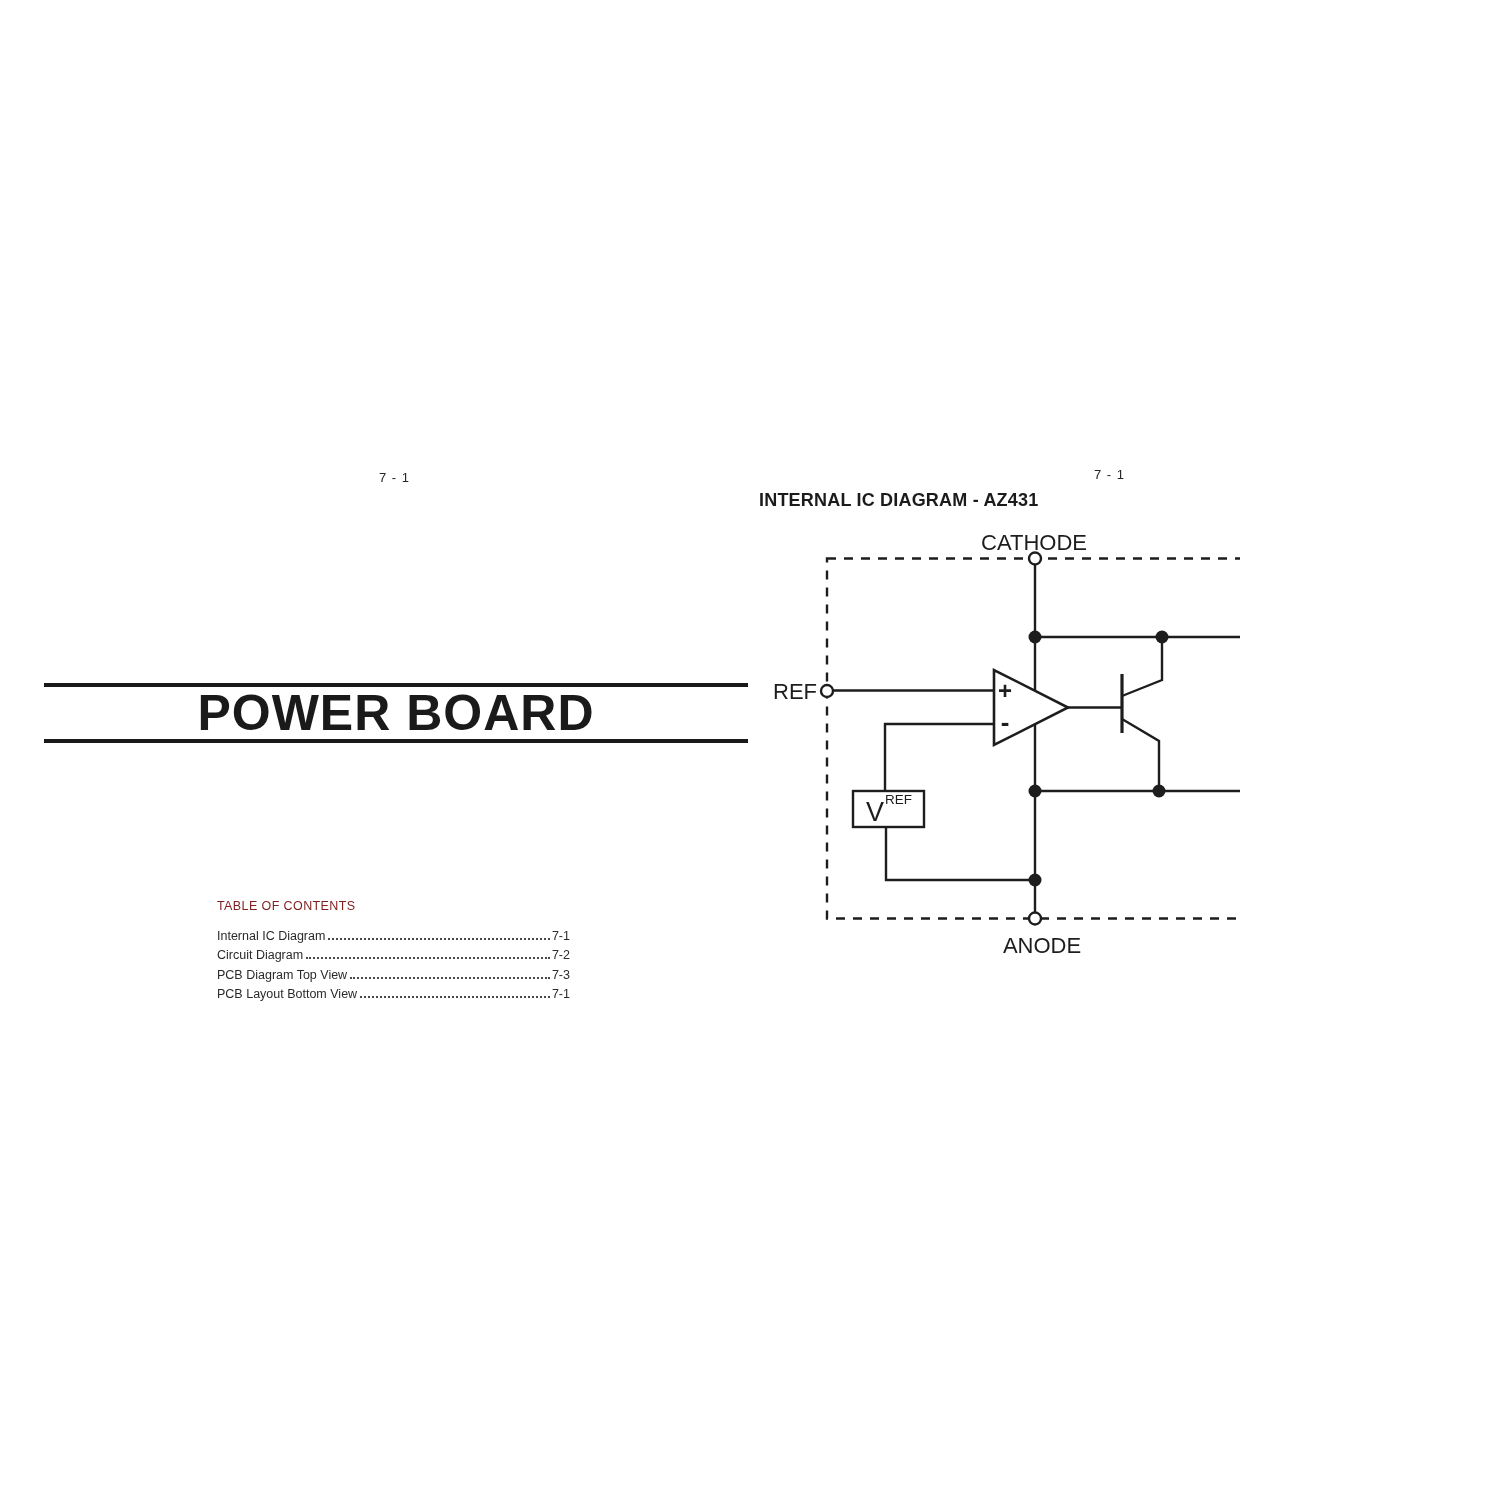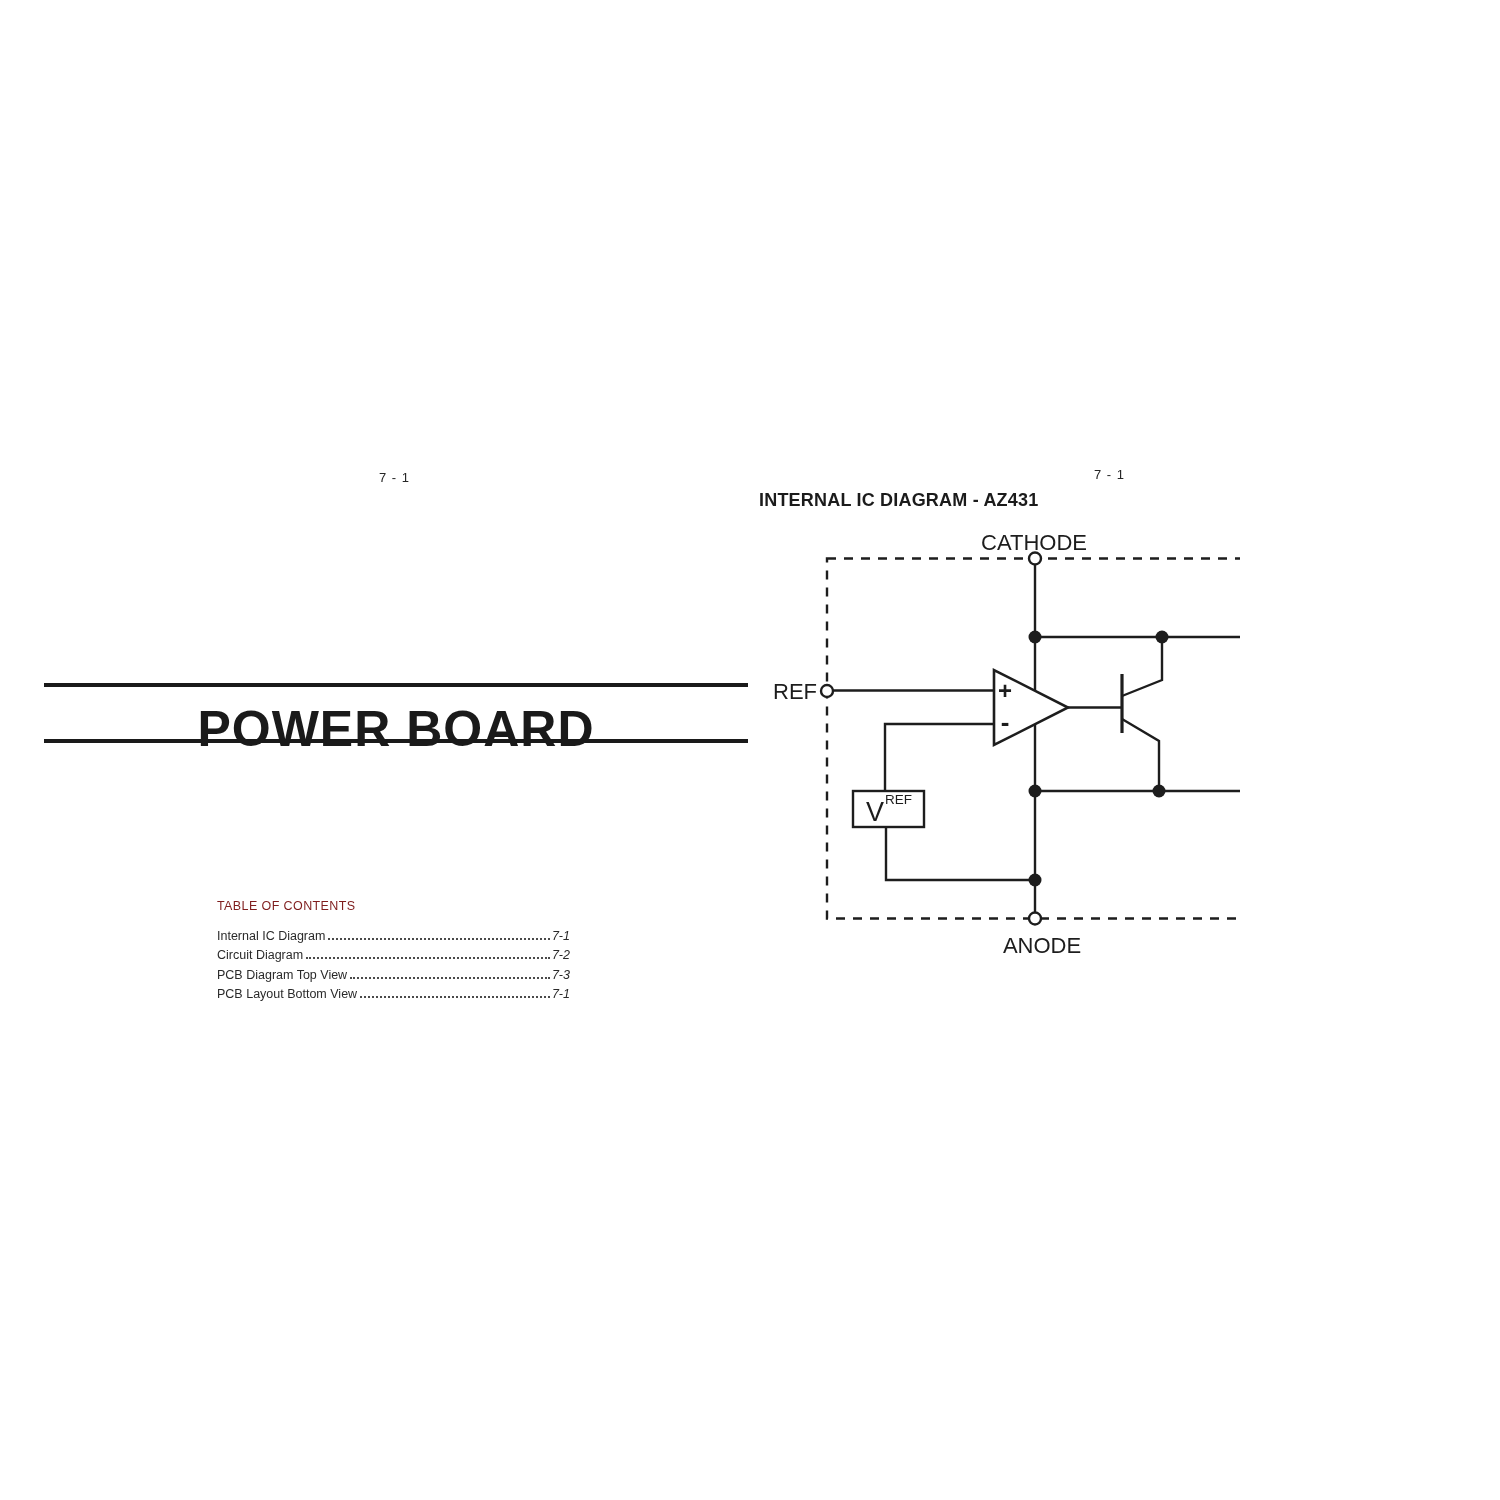--- a/index.html
+++ b/index.html
@@ -9,27 +9,27 @@
   }
   .abs{position:absolute;}
   .pagenum{font-size:13px;letter-spacing:1px;color:#262626;}
   .diagram-heading{font-size:18px;font-weight:bold;letter-spacing:0.2px;color:#1b1b1b;}
   .title-block{
     position:absolute;left:44px;top:683px;width:704px;height:52px;
     border-top:4px solid #1a1a1a;border-bottom:4px solid #1a1a1a;
   }
   .title-block .big-title{
     text-align:center;font-size:50px;font-weight:900;letter-spacing:1px;
-    line-height:52px;color:#1a1a1a;white-space:nowrap;margin-top:16px;
+    line-height:52px;color:#1a1a1a;white-space:nowrap;
   }
   .toc{position:absolute;left:217px;top:899px;width:353px;}
   .toc-heading{font-size:12.5px;letter-spacing:0.4px;color:#7f1d1d;margin-bottom:10px;}
   .toc-row{display:flex;align-items:flex-end;height:19.5px;font-size:12.5px;color:#2a2a2a;}
   .toc-row .dots{flex:1;border-bottom:2px dotted #4a4a4a;margin:0 2px 3px 3px;min-width:20px;}
-  .toc-row .pg{white-space:nowrap;font-style:italic;}
+  .toc-row .pg{white-space:nowrap;}
   svg text{font-family:"Liberation Sans", sans-serif;fill:#1d1d1d;}
 </style>
 </head>
 <body>
 
 <div class="page">
 
   <div class="abs pagenum" style="left:379px;top:470px;">7 - 1</div>
   <div class="abs pagenum" style="left:1094px;top:467px;">7 - 1</div>
 

